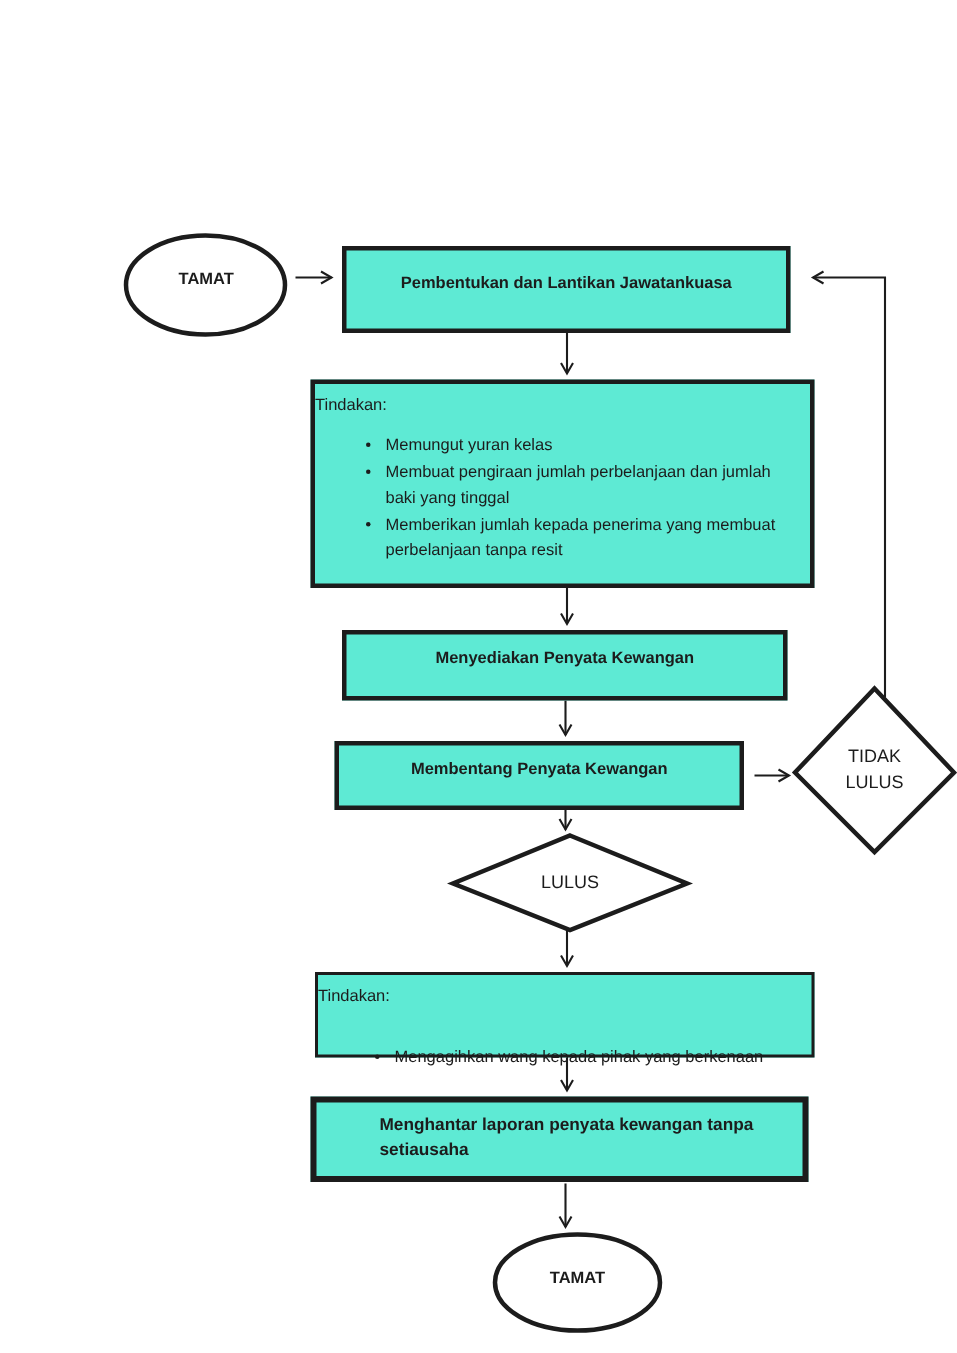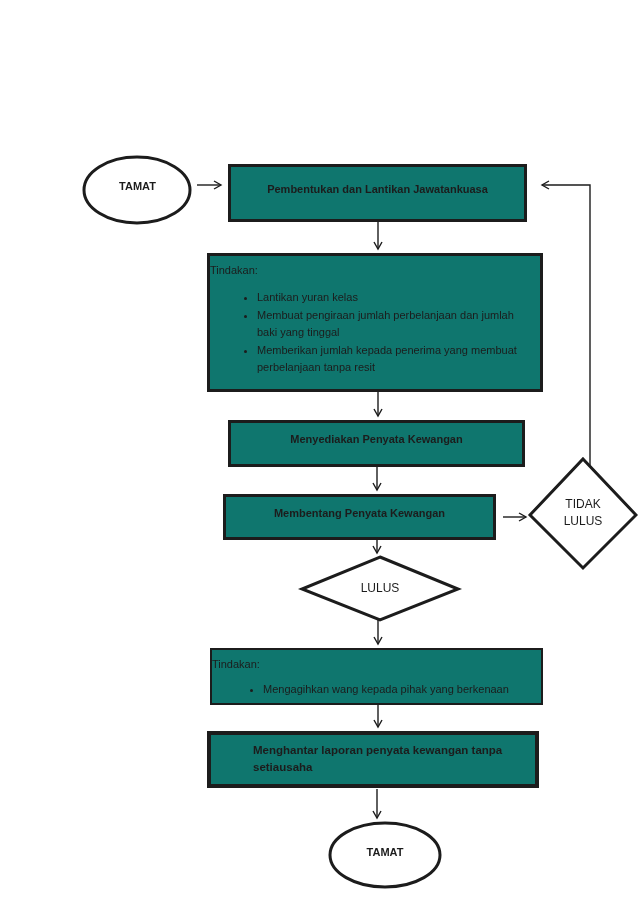--- a/index.html
+++ b/index.html
@@ -33,21 +33,21 @@
     position: absolute;
     top: 0; left: 0;
     width: 638px;
     height: 902px;
   }
   svg .shape { fill: none; stroke: #1c1c1c; }
   svg .conn  { fill: none; stroke: #1c1c1c; stroke-width: 1.4; }
 
   .rect {
     border: 3px solid #1c1c1c;
-    background: #0f766e;
+    background: #5eead4;
   }
   .rect-thin  { border-width: 2px; }
   .rect-thick { border-width: 4px; }
 
   .center-label {
     display: flex;
     align-items: center;
     justify-content: center;
     text-align: center;
     font-size: 11px;
@@ -64,21 +64,21 @@
     line-height: 17px;
   }
   ul.bullets {
     margin: 10px 0 0 0;
     padding: 0 11px 0 47px;
     list-style: disc outside;
     font-size: 11px;
     line-height: 17.5px;
   }
   ul.bullets li { margin: 0; }
-  ul.bullets-2 { padding-left: 51px; margin-top: 8px; }
+  ul.bullets-2 { padding-left: 51px; margin-top: 24px; }
 
   .diamond-label {
     font-size: 12px;
     line-height: 17px;
     text-align: center;
   }
 
   .report-text {
     padding: 7px 12px 0 42px;
     font-size: 11.5px;
@@ -123,21 +123,21 @@
   <div class="abs center-label bold" style="left:95px; top:176px; width:85px; height:20px;">TAMAT</div>
 
   <div class="abs rect center-label step-rect bold" style="left:228px; top:164px; width:299px; height:58px;">
     <span>Pembentukan dan Lantikan Jawatankuasa</span>
   </div>
 
   <div class="abs rect" style="left:207px; top:253px; width:336px; height:139px;">
     <div class="actions-heading">Tindakan:</div>
     <ul class="bullets">
       <li>
-        <span>Lantikan yuran kelas</span>
+        <span>Memungut yuran kelas</span>
       </li>
       <li>
         <span>Membuat pengiraan jumlah perbelanjaan dan jumlah baki yang tinggal</span>
       </li>
       <li>
         <span>Memberikan jumlah kepada penerima yang membuat perbelanjaan tanpa resit</span>
       </li>
     </ul>
   </div>
 

